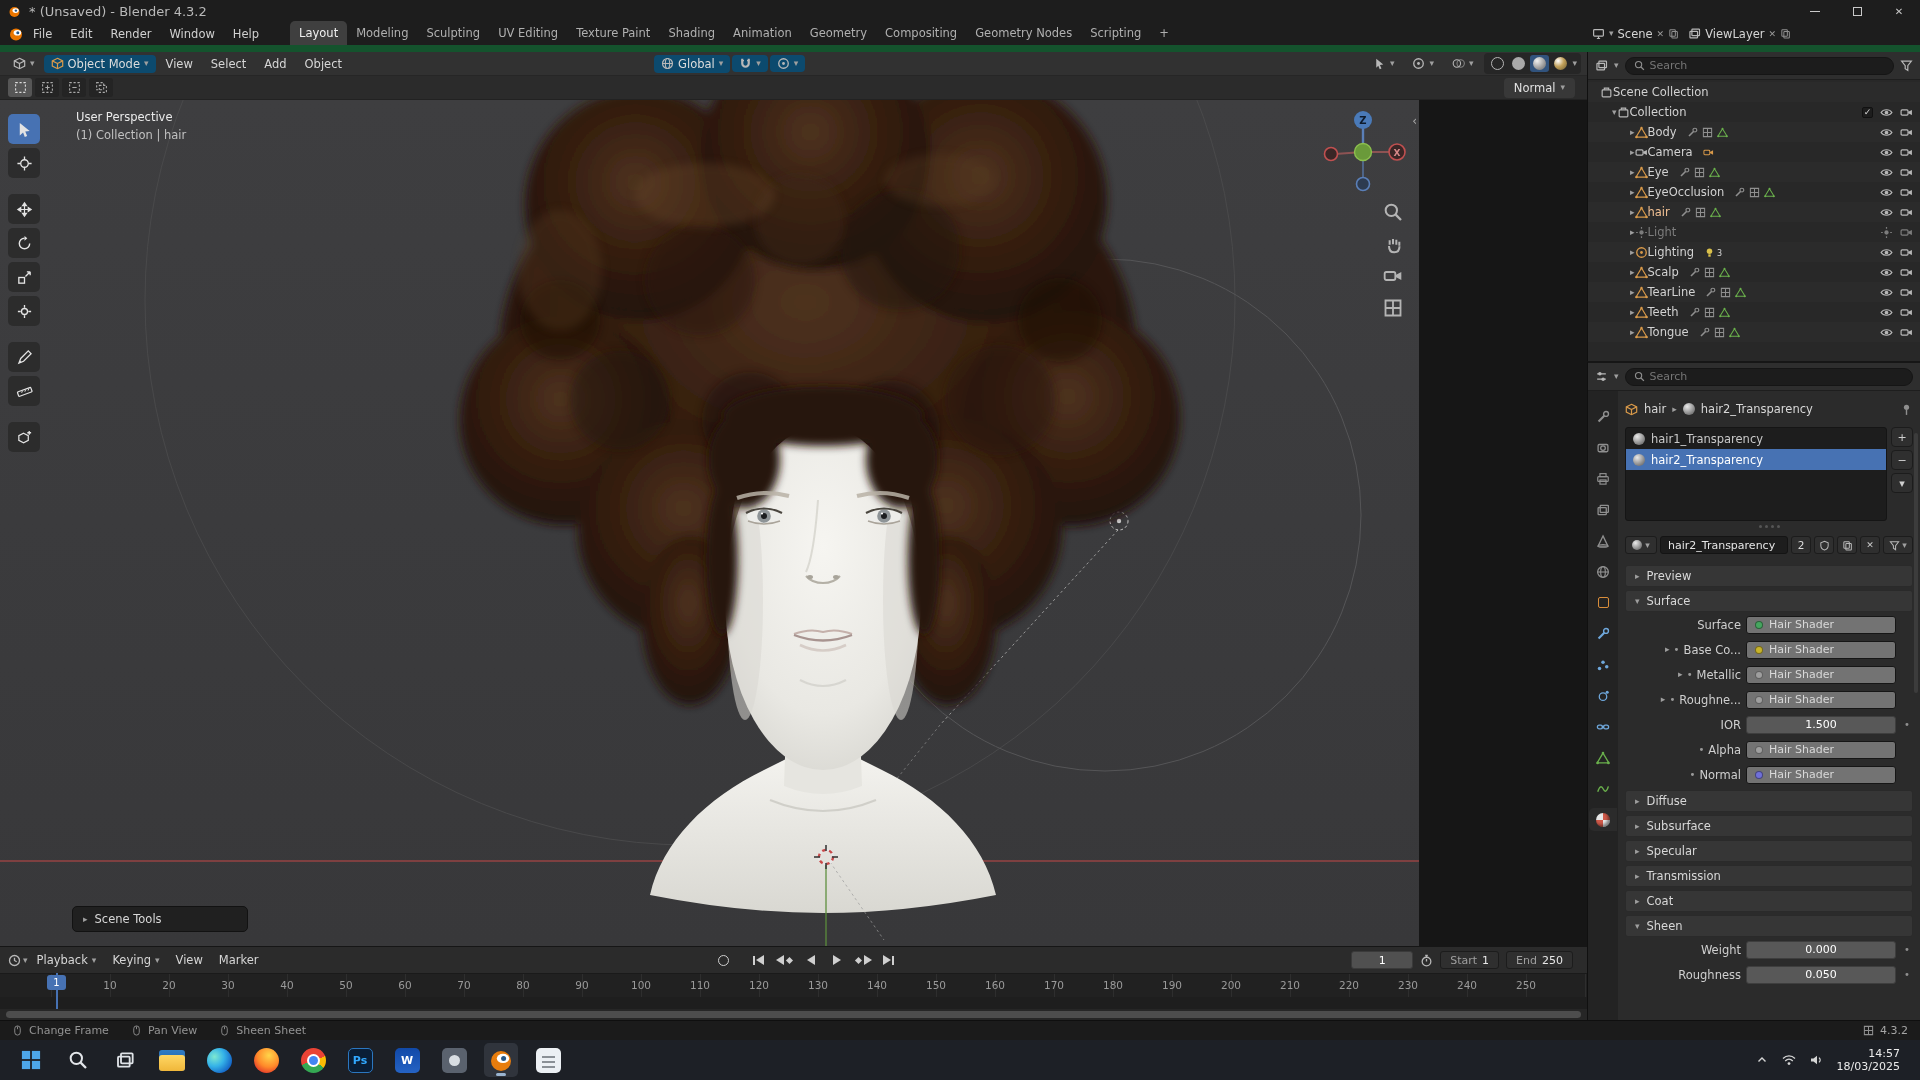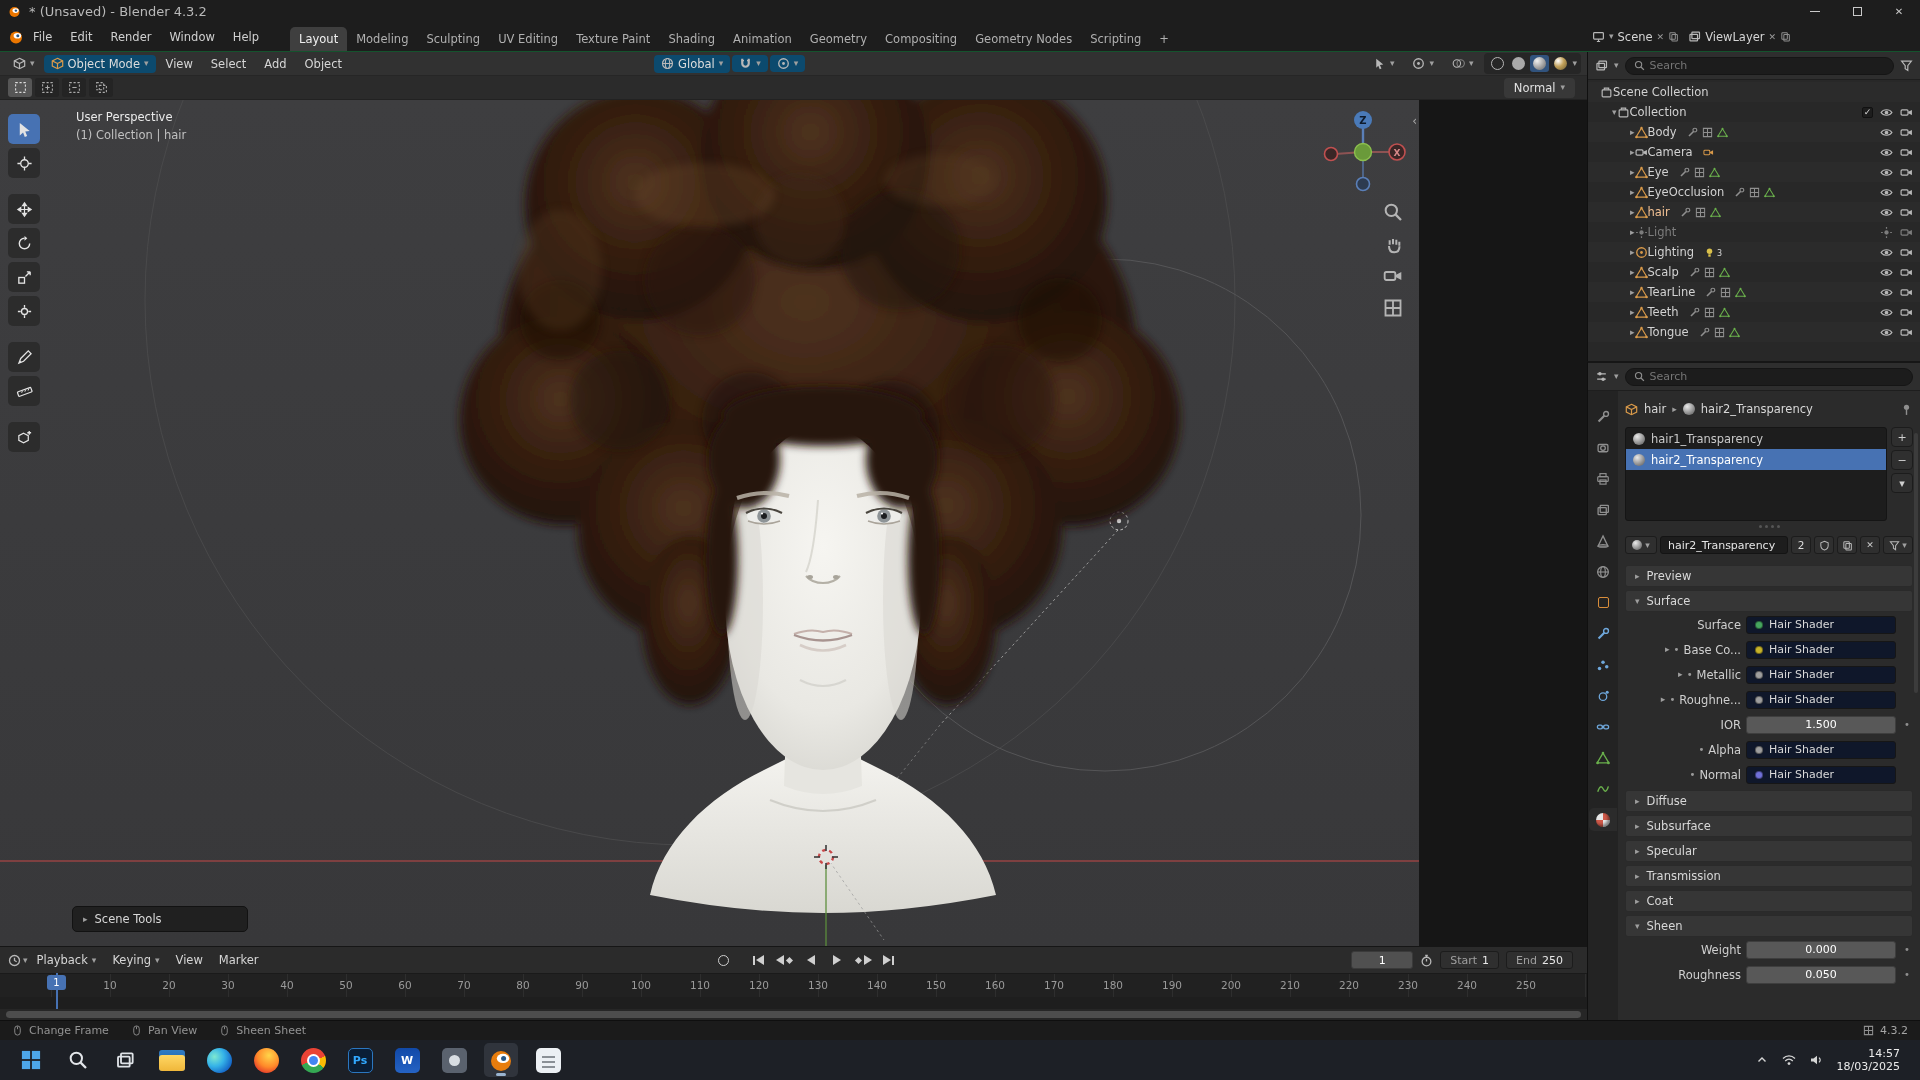--- a/index.html
+++ b/index.html
@@ -18,21 +18,21 @@
 
   
   .titlebar{position:absolute;top:0;left:0;right:0;height:22px;background:#1d1d1d;display:flex;align-items:center;gap:8px;padding-left:8px;}
   .tb-title{color:#b9b9b9;font-size:13px;}
   .tb-btns{margin-left:auto;display:flex;height:100%;}
   .tb-btn{width:42px;height:100%;display:flex;align-items:center;justify-content:center;color:#c9c9c9;font-size:10px;}
   .glyph-min{width:10px;height:1px;background:#c9c9c9;display:block;}
   .glyph-max{width:9px;height:9px;border:1px solid #c9c9c9;display:block;}
 
   
-  .topbar{position:absolute;top:22px;left:0;right:0;height:30px;background:#1d1d1d;display:flex;align-items:center;padding:0 8px;border-bottom:1px solid #14532d;}
+  .topbar{position:absolute;top:22px;left:0;right:0;height:30px;background:#1d1d1d;display:flex;align-items:center;padding:0 8px;border-bottom:7px solid #14532d;}
   .menu-item{padding:4px 9px;color:#d0d0d0;font-size:11.5px;border-radius:4px;}
   .ws-tabs{display:flex;margin-left:22px;align-items:flex-end;height:100%;}
   .ws-tab{padding:0 9px;color:#b0b0b0;font-size:11.5px;height:24px;display:flex;align-items:center;border-radius:5px 5px 0 0;}
   .ws-tab.active{background:#3f3f3f;color:#f0f0f0;}
   .tb-right{position:absolute;left:1592px;right:4px;display:flex;align-items:center;gap:4px;font-size:11.5px;color:#d5d5d5;overflow:hidden;}
   .tb-right .lbl{white-space:nowrap;}
   .mini-x{font-size:9px;color:#9a9a9a;}
 
   
   .vp-header{position:absolute;top:52px;left:0;width:1587px;height:24px;background:#313131;display:flex;align-items:center;gap:2px;padding:0 6px;border-bottom:1px solid #262626;}
@@ -134,21 +134,21 @@
   .grip-dot{width:3px;height:3px;border-radius:50%;background:#555;}
   .db-row{display:flex;align-items:center;gap:3px;height:22px;margin-top:3px;}
   .db-browse{width:32px;height:18px;background:#2f2f2f;border:1px solid #1c1c1c;border-radius:3px;display:flex;align-items:center;justify-content:center;gap:3px;}
   .db-name{flex:1;height:18px;background:#1d1d1d;border:1px solid #141414;border-radius:3px;display:flex;align-items:center;padding:0 7px;font-size:11px;color:#e5e5e5;}
   .db-users{width:20px;height:18px;background:#2f2f2f;border:1px solid #1c1c1c;border-radius:3px;display:flex;align-items:center;justify-content:center;font-size:10.5px;color:#ddd;}
   .db-btn{width:20px;height:18px;background:#2f2f2f;border:1px solid #1c1c1c;border-radius:3px;display:flex;align-items:center;justify-content:center;color:#c9c9c9;font-size:9px;}
   .pr-section{height:22px;background:#363636;border:1px solid #2a2a2a;border-radius:3px;display:flex;align-items:center;gap:7px;padding:0 9px;margin-top:3px;color:#d8d8d8;font-size:11.5px;}
   .pr-row{display:flex;align-items:center;height:25px;gap:5px;}
   .pr-label{width:116px;display:flex;justify-content:flex-end;align-items:center;gap:4px;color:#cfcfcf;font-size:11.5px;white-space:nowrap;}
   .bullet{color:#9a9a9a;font-size:10px;}
-  .pr-value{flex:1;height:18px;background:#0f172a;border:1px solid #161616;border-radius:3px;display:flex;align-items:center;gap:6px;padding:0 8px;color:#d8d8d8;font-size:11px;}
+  .pr-value{flex:1;height:18px;background:#737373;border:1px solid #161616;border-radius:3px;display:flex;align-items:center;gap:6px;padding:0 8px;color:#d8d8d8;font-size:11px;}
   .pr-value.slider{background:#585858;border-color:#3e3e3e;justify-content:center;color:#fff;}
   .sock{width:8px;height:8px;border-radius:50%;flex:none;border:1px solid rgba(0,0,0,.4);}
   .sock.green{background:#46a55f;} .sock.yellow{background:#c7b32a;} .sock.gray{background:#9e9e9e;} .sock.purple{background:#7070d8;}
   .decor{width:12px;text-align:center;color:#8f8f8f;font-size:10px;flex:none;}
 
   
   .statusbar{position:absolute;top:1020px;left:0;right:0;height:20px;background:#1b1b1b;border-top:1px solid #0f0f0f;display:flex;align-items:center;gap:22px;padding:0 12px;color:#939393;font-size:11px;}
   .sb-item{display:flex;gap:6px;align-items:center;}
   .sb-right{margin-left:auto;display:flex;align-items:center;gap:6px;color:#a5a5a5;}
 

